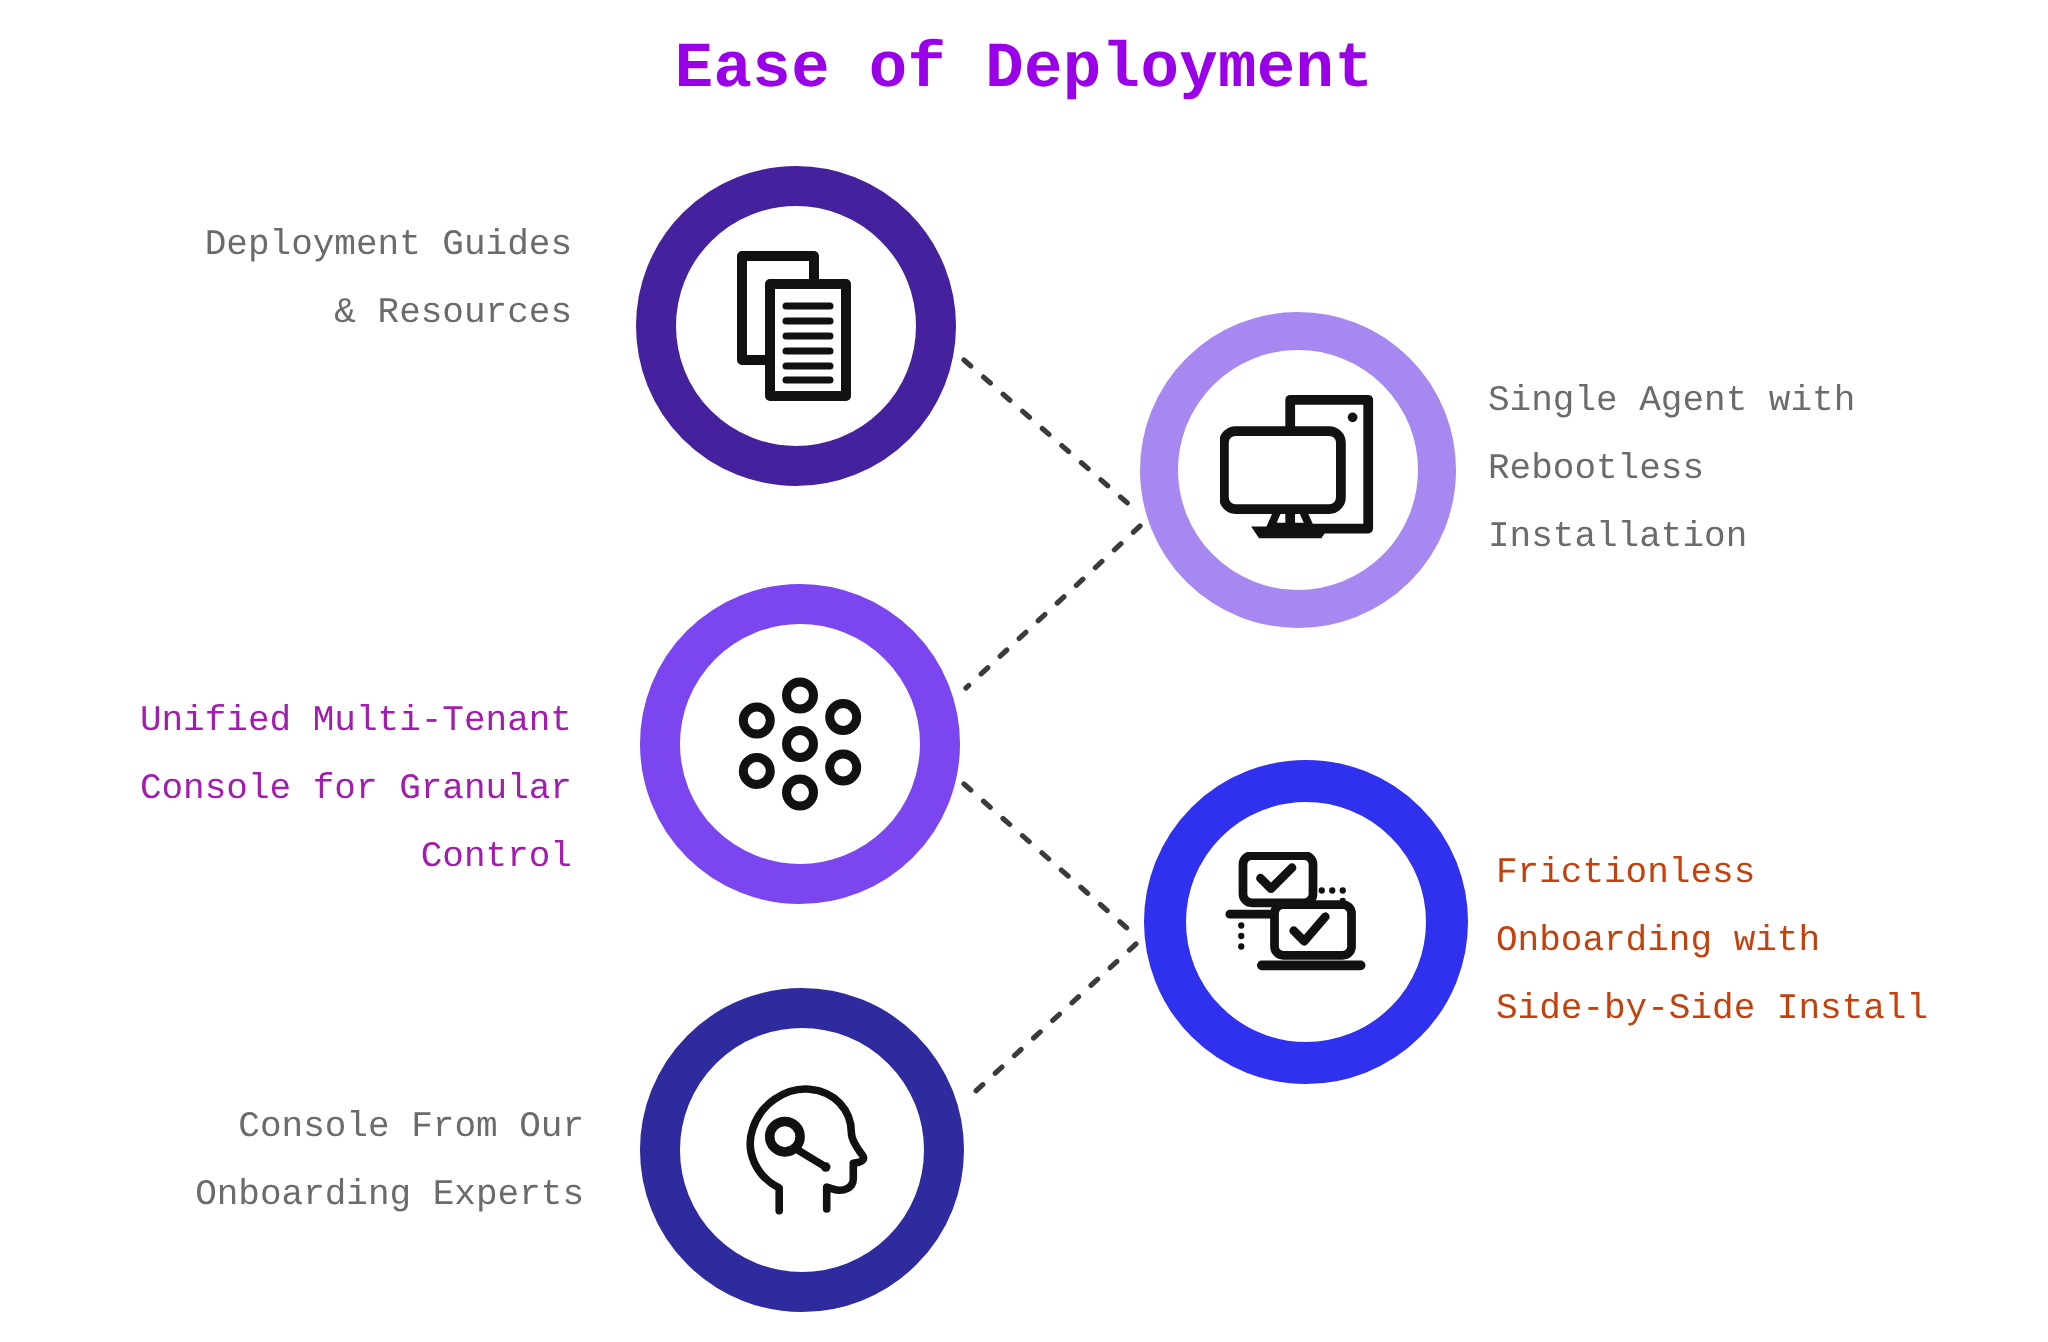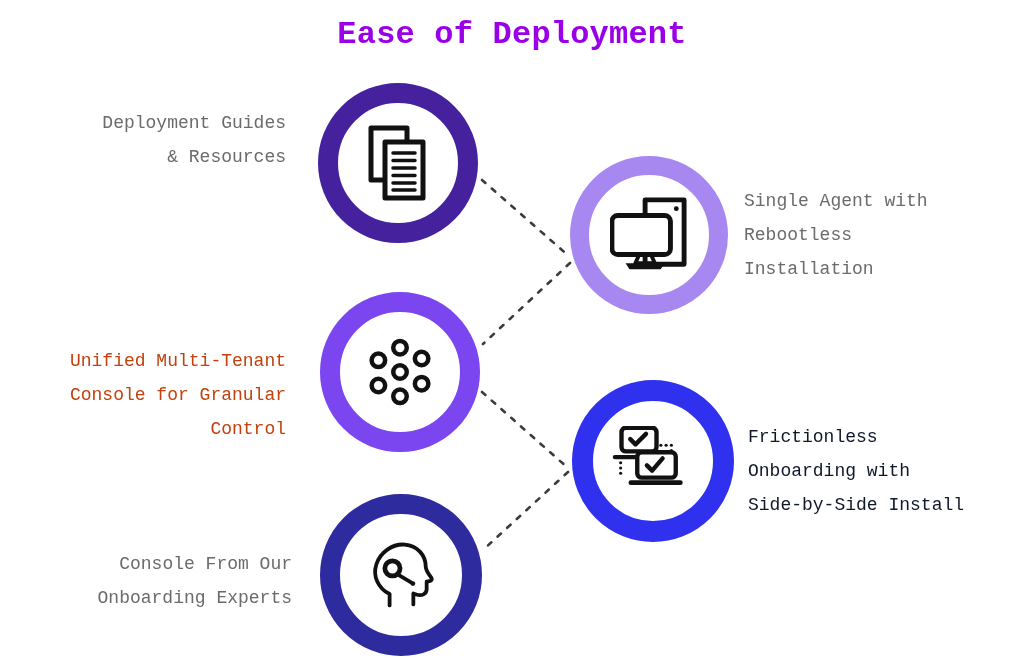--- a/index.html
+++ b/index.html
@@ -64,21 +64,21 @@
     <svg width="72" height="72" viewBox="0 0 80 80">
       <circle class="st" cx="40" cy="13" r="7.5"></circle>
       <circle class="st" cx="16" cy="27" r="7.5"></circle>
       <circle class="st" cx="64" cy="25" r="7.5"></circle>
       <circle class="st" cx="40" cy="40" r="7.5"></circle>
       <circle class="st" cx="16" cy="55" r="7.5"></circle>
       <circle class="st" cx="64" cy="53" r="7.5"></circle>
       <circle class="st" cx="40" cy="67" r="7.5"></circle>
     </svg>
   </div>
-  <div class="label label-2" style="color: #c2410c;">Unified Multi-Tenant
+  <div class="label label-2" style="color: #a21caf;">Unified Multi-Tenant
 Console for Granular
 Control</div>
 
   <div class="ring ring-3" style="border-color: rgb(46, 43, 159);">
     <svg width="76" height="76" viewBox="0 0 80 80">
       <path class="st mid" d="M28 72 V60 C16 54 10 41 14 29 C18 16 31 7 44 8 C57 9 66 19 66 31 C66 34 69 39 72 43 C73 44.6 72 46 70 46.4 L67 47 V55 C67 60 62 62.5 56 60.5 L53 59.5 V71"></path>
       <circle class="st wf" cx="31" cy="33" r="8"></circle>
       <path class="st mid" d="M36 39 L51 48"></path>
       <circle class="fl" cx="52.5" cy="49" r="2.5"></circle>
     </svg>
@@ -110,17 +110,17 @@
         <circle class="fl" cx="69" cy="28" r="1.8"></circle>
       <circle class="fl" cx="69" cy="34" r="1.8"></circle>
       <circle class="fl" cx="11" cy="42" r="1.8"></circle>
         <circle class="fl" cx="11" cy="48" r="1.8"></circle>
       <circle class="fl" cx="11" cy="54" r="1.8"></circle>
       <rect class="st wf" x="30" y="30" width="44" height="29" rx="5"></rect>
       <path class="st" d="M41 45 L47 51 L59 37"></path>
       <rect class="fl" x="20" y="62" width="62" height="5.5" rx="2.75"></rect>
     </svg>
   </div>
-  <div class="label label-5" style="color: #0f172a;">Frictionless
+  <div class="label label-5" style="color: #c2410c;">Frictionless
 Onboarding with
 Side-by-Side Install</div>
 
 </div>
 
 </body></html>

